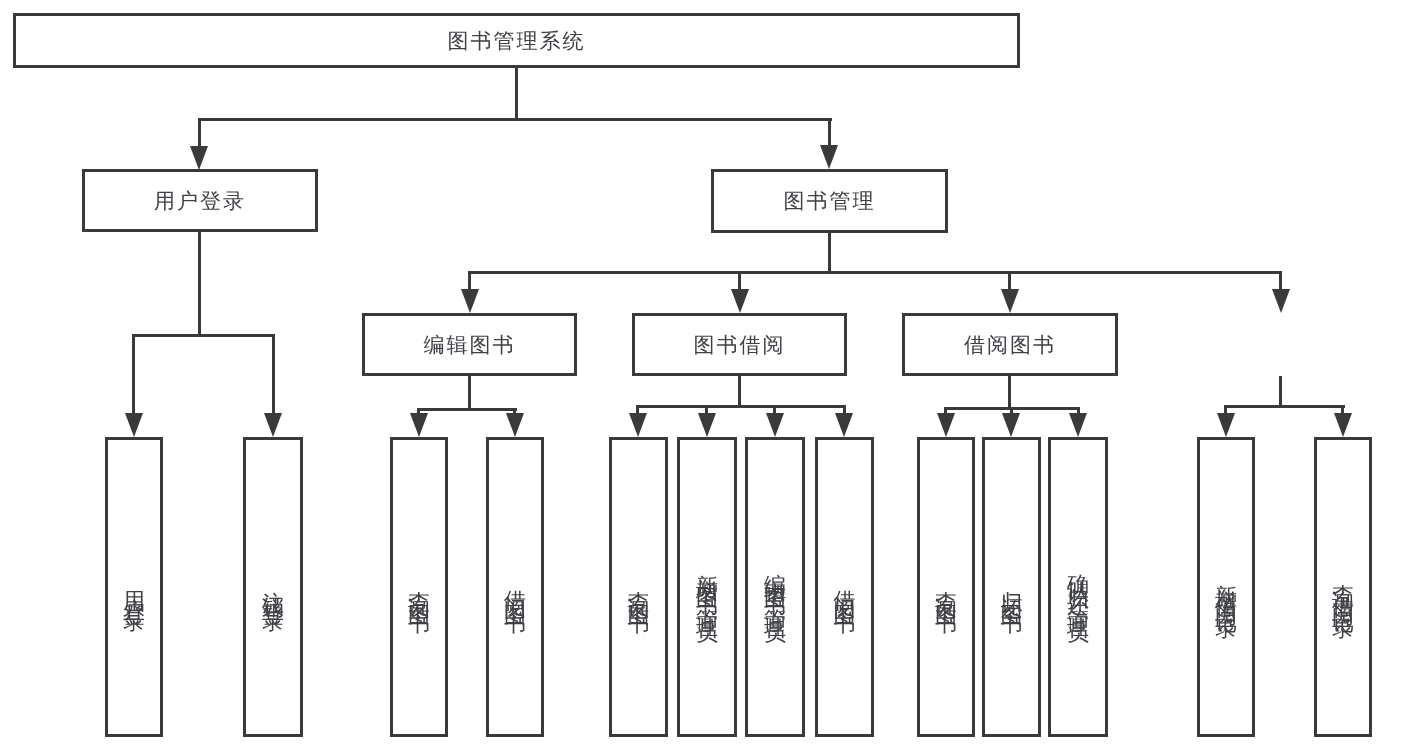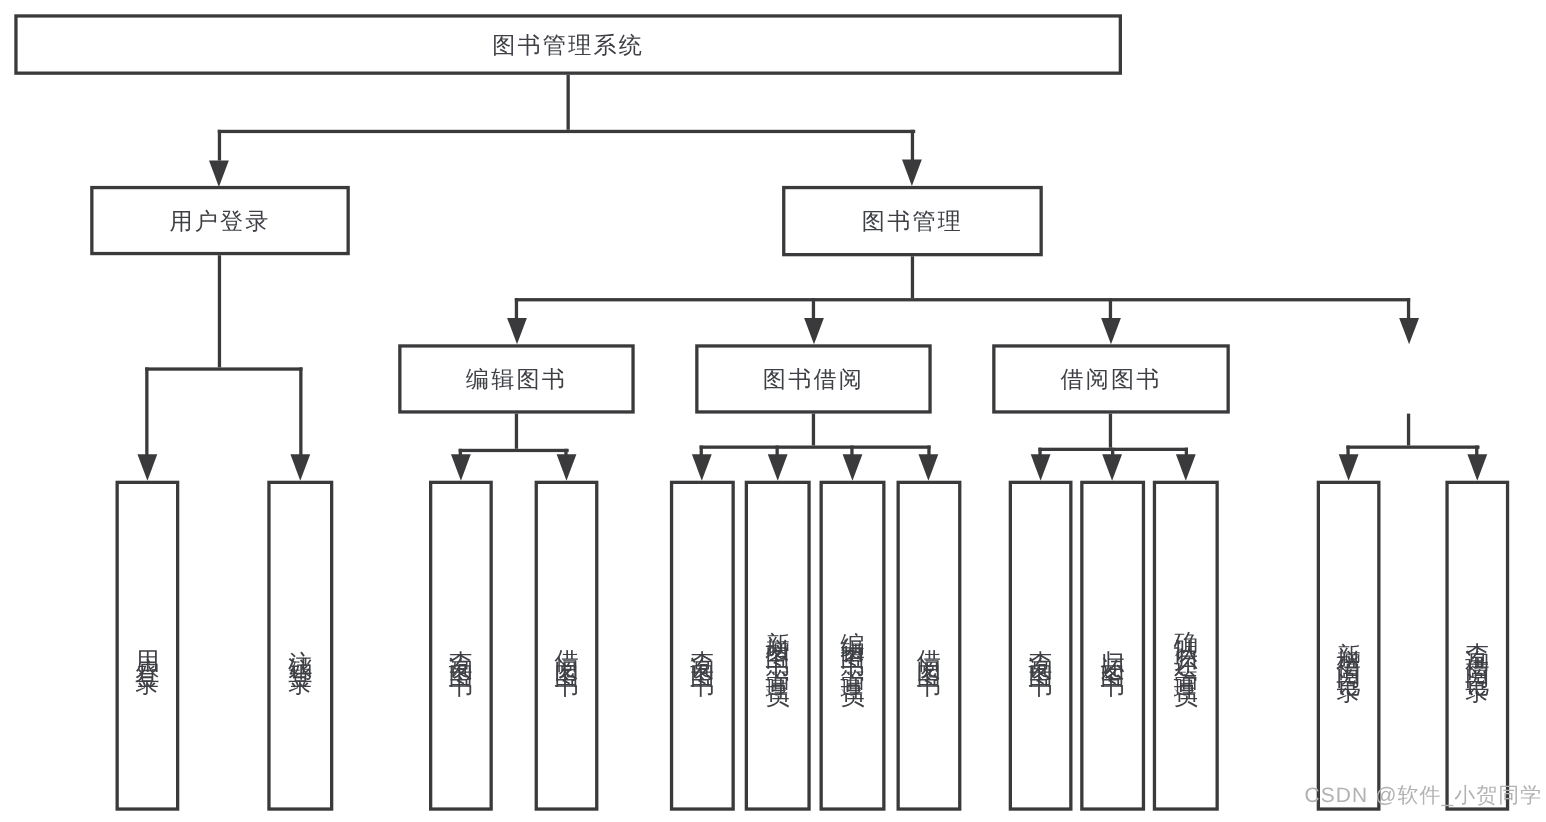--- a/index.html
+++ b/index.html
@@ -155,15 +155,14 @@
     <span>确认归还（管理员）</span>
   </div>
 
   <div class="vbox" style="left:1197px; width:58px;">
     <span>新增借阅记录</span>
   </div>
   <div class="vbox" style="left:1314px; width:58px;">
     <span>查询借阅记录</span>
   </div>
 
-  <div class="wm">CSDN @软件_小贺同学</div>
 
 </div>
 
 </body></html>

